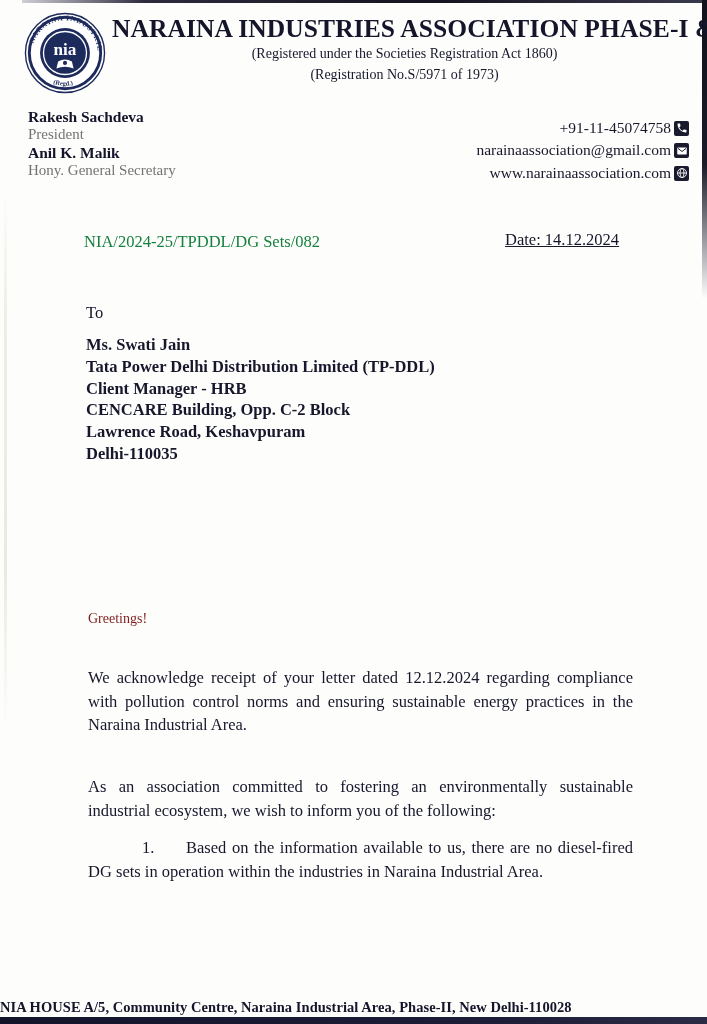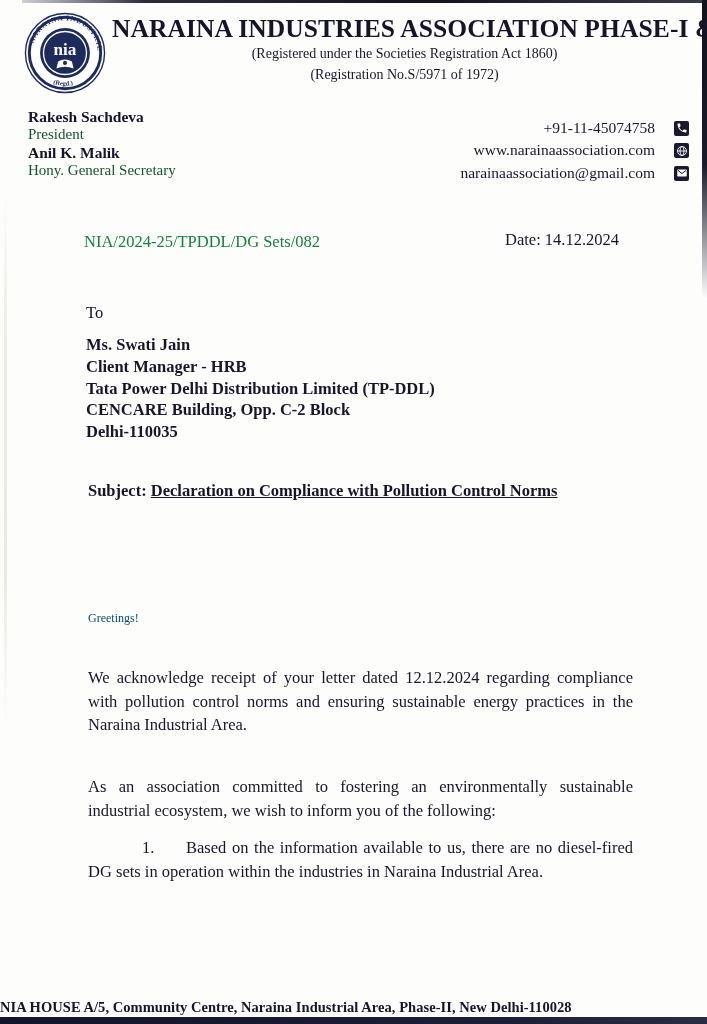--- a/index.html
+++ b/index.html
@@ -80,36 +80,36 @@
     top: 108px;
     line-height: 1.18;
   }
   .officer-name {
     font-size: 15.5px;
     font-weight: bold;
     color: #14142b;
   }
   .officer-role {
     font-size: 15px;
-    color: #14532d;
+    color: #737373;
   }
   .officer-block-2 { margin-top: 0; }
 
   .contact {
     position: absolute;
     right: 18px;
     top: 118px;
     text-align: right;
     line-height: 1.32;
   }
   .contact-row {
     display: flex;
     align-items: center;
     justify-content: flex-end;
-    gap: 19px;
+    gap: 3px;
     font-size: 15.5px;
     color: #16162c;
     margin-bottom: 2px;
   }
   .cicon {
     display: inline-block;
     width: 15px; height: 15px;
     background: #1a1a2e;
     border-radius: 2px;
     position: relative;
@@ -124,20 +124,21 @@
     top: 232px;
     font-size: 16.5px;
     color: #15803d;
   }
   .date-line {
     position: absolute;
     left: 505px;
     top: 230px;
     font-size: 16.5px;
     color: #16162c;
+    text-decoration: underline;
   }
 
   
   .to-label {
     position: absolute;
     left: 86px;
     top: 303px;
     font-size: 16.5px;
     color: #16162c;
   }
@@ -168,22 +169,22 @@
     font-size: 16.5px;
     font-weight: bold;
     color: #14142b;
   }
 
   
   .greeting {
     position: absolute;
     left: 88px;
     top: 611px;
-    font-size: 12px;
-    color: #0c4a6e;
+    font-size: 14px;
+    color: #7f1d1d;
     text-align: right;
   }
   .para {
     position: absolute;
     left: 88px;
     width: 545px;
     font-size: 16.5px;
     line-height: 1.43;
     text-align: justify;
     color: #16162c;
@@ -256,80 +257,77 @@
         <circle cx="30" cy="50" r="1.5" fill="#1d2a5c"></circle>
         <circle cx="70" cy="50" r="1.5" fill="#1d2a5c"></circle>
         <text x="50" y="52" text-anchor="middle" font-family="Liberation Serif, serif" font-size="20" font-weight="bold" fill="#ffffff">nia</text>
         <path d="M 42 60 q 8 -5 16 0 l 2 8 q -10 -4 -20 0 z" fill="#ffffff"></path>
         <circle cx="50" cy="61.5" r="2.4" fill="#1d2a5c"></circle>
       </svg>
     </div>
 
     <div class="org-title">NARAINA INDUSTRIES ASSOCIATION PHASE-I &amp; II</div>
     <div class="org-sub1">(Registered under the Societies Registration Act 1860)</div>
-    <div class="org-sub2">(Registration No.S/5971 of 1972)</div>
+    <div class="org-sub2">(Registration No.S/5971 of 1973)</div>
   </div>
 
   <div class="officers">
     <div>
       <div class="officer-name">Rakesh Sachdeva</div>
       <div class="officer-role">President</div>
     </div>
     <div class="officer-block-2">
       <div class="officer-name">Anil K. Malik</div>
       <div class="officer-role">Hony. General Secretary</div>
     </div>
   </div>
 
   <div class="contact">
     <div class="contact-row">
       <span>+91-11-45074758</span>
       <span class="cicon">
         <svg width="12" height="12" viewBox="0 0 24 24" fill="#ffffff">
           <path d="M6.6 10.8c1.4 2.8 3.8 5.2 6.6 6.6l2.2-2.2c.3-.3.7-.4 1-.2 1.1.4 2.4.6 3.6.6.6 0 1 .4 1 1V20c0 .6-.4 1-1 1C10.6 21 3 13.4 3 4c0-.6.4-1 1-1h3.4c.6 0 1 .4 1 1 0 1.3.2 2.5.6 3.6.1.3 0 .7-.2 1L6.6 10.8z"></path>
+        </svg>
+      </span>
+    </div>
+    <div class="contact-row">
+      <span>narainaassociation@gmail.com</span>
+      <span class="cicon">
+        <svg width="12" height="12" viewBox="0 0 24 24" fill="none" stroke="#ffffff" stroke-width="2">
+          <rect x="2.5" y="5" width="19" height="14" rx="1.5" fill="#ffffff" stroke="none"></rect>
+          <path d="M3.5 6.5 L12 13 L20.5 6.5" stroke="#1a1a2e" stroke-width="2" fill="none"></path>
         </svg>
       </span>
     </div>
     <div class="contact-row">
       <span>www.narainaassociation.com</span>
       <span class="cicon">
         <svg width="12" height="12" viewBox="0 0 24 24" fill="none" stroke="#ffffff" stroke-width="1.8">
           <circle cx="12" cy="12" r="9"></circle>
           <ellipse cx="12" cy="12" rx="4" ry="9"></ellipse>
           <path d="M3 12h18"></path>
         </svg>
       </span>
     </div>
-    <div class="contact-row">
-      <span>narainaassociation@gmail.com</span>
-      <span class="cicon">
-        <svg width="12" height="12" viewBox="0 0 24 24" fill="none" stroke="#ffffff" stroke-width="2">
-          <rect x="2.5" y="5" width="19" height="14" rx="1.5" fill="#ffffff" stroke="none"></rect>
-          <path d="M3.5 6.5 L12 13 L20.5 6.5" stroke="#1a1a2e" stroke-width="2" fill="none"></path>
-        </svg>
-      </span>
-    </div>
   </div>
 
   <div class="ref-line">NIA/2024-25/TPDDL/DG Sets/082</div>
   <div class="date-line">Date: 14.12.2024</div>
 
   <div class="to-label">To</div>
   <div class="address">
     <div>Ms. Swati Jain</div>
+    <div>Tata Power Delhi Distribution Limited (TP-DDL)</div>
     <div>Client Manager - HRB</div>
-    <div>Tata Power Delhi Distribution Limited (TP-DDL)</div>
     <div>CENCARE Building, Opp. C-2 Block</div>
+    <div>Lawrence Road, Keshavpuram</div>
     <div>Delhi-110035</div>
   </div>
 
-  <div class="subject">
-    <span>Subject:</span>
-    <span class="subject-title">Declaration on Compliance with Pollution Control Norms</span>
-  </div>
 
   <div class="greeting">Greetings!</div>
   <div class="para para-1">We acknowledge receipt of your letter dated 12.12.2024 regarding compliance with pollution control norms and ensuring sustainable energy practices in the Naraina Industrial Area.</div>
   <div class="para para-2">As an association committed to fostering an environmentally sustainable industrial ecosystem, we wish to inform you of the following:</div>
 
   <div class="list-item">
     <span class="list-num">1.</span><span>Based on the information available to us, there are no diesel-fired DG sets in operation within the industries in Naraina Industrial Area.</span>
   </div>
 
   <div class="footer-text">NIA HOUSE A/5, Community Centre, Naraina Industrial Area, Phase-II, New Delhi-110028</div>

